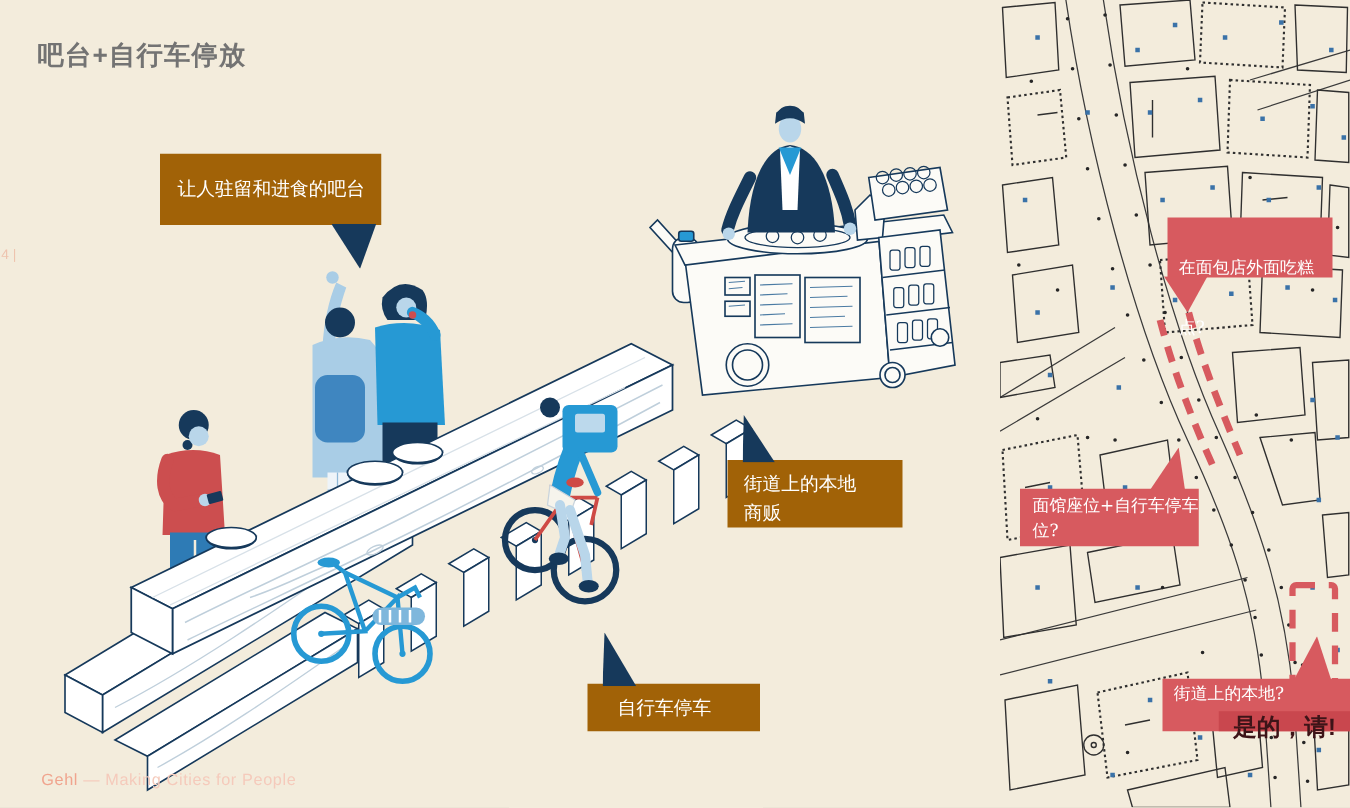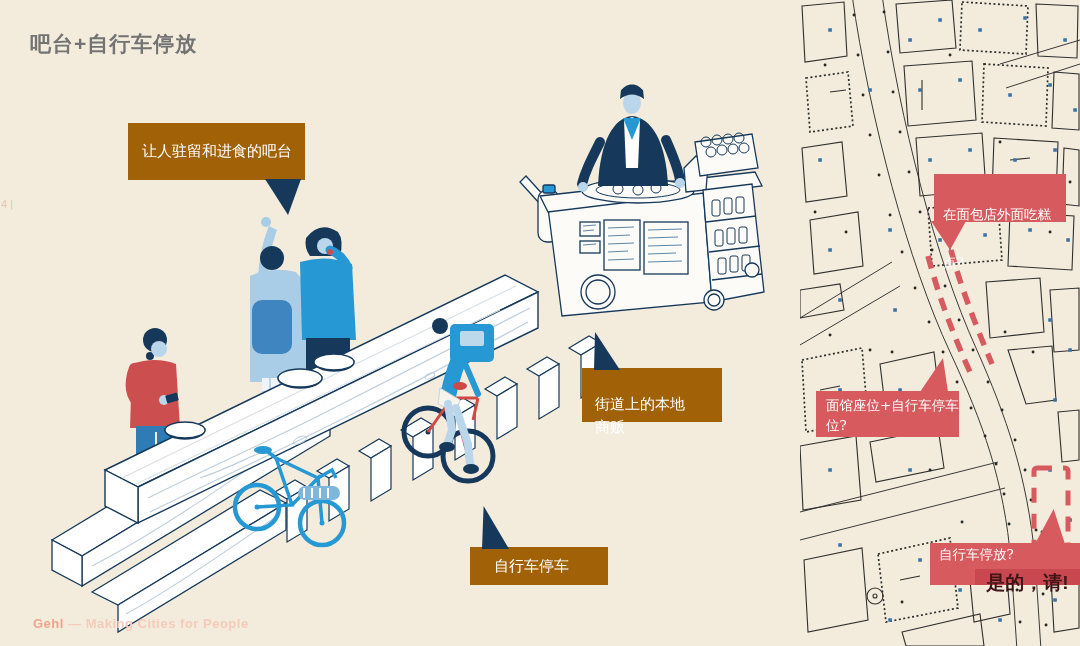--- a/index.html
+++ b/index.html
@@ -1,35 +1,35 @@
 <!DOCTYPE html>
 <html><head>
 <meta charset="utf-8">
 <style>
   html,body{margin:0;padding:0;background:#e8e2d2;}
   .page{position:relative;width:1080px;height:646px;background:#f3ecdc;overflow:hidden;
         font-family:"Liberation Sans",sans-serif;}
   .abs{position:absolute;}
   .title{left:30px;top:30px;font-size:21px;font-weight:bold;color:#737373;letter-spacing:1px;}
   .page-marker{left:1px;top:198px;font-size:11px;color:#eec3ae;}
-  .footer{left:33px;top:616px;font-size:13px;font-weight:bold;color:#f5cabb;letter-spacing:.5px;}
+  .footer{left:33px;top:616px;font-size:13px;font-weight:normal;color:#f5cabb;letter-spacing:.5px;}
   .footer .brand{color:#f0a48e;}
   svg{display:block;}
   
   .co{position:absolute;color:#ffffff;font-family:"DejaVu Serif","Liberation Serif",serif;}
   .co-navy{background:#a16207;}
   .co-red{background:#d75a5f;}
   .tail{position:absolute;}
   .t-navy{background:#16395b;}
   .t-red{background:#d75a5f;}
   .pre{white-space:pre-line;}
   .co1{left:128px;top:123px;width:177px;height:57px;font-size:15px;line-height:57px;
        padding:0 0 0 14px;box-sizing:border-box;}
   .co2{left:582px;top:368px;width:140px;height:54px;font-size:15px;line-height:1.5;
-       padding:25px 0 0 13px;box-sizing:border-box;}
+       padding:8px 0 0 13px;box-sizing:border-box;}
   .co3{left:470px;top:547px;width:138px;height:38px;font-size:15px;line-height:38px;
        padding:0 0 0 24px;box-sizing:border-box;}
   .rc1{left:934px;top:174px;width:132px;height:48px;font-size:13.5px;line-height:48px;
        padding:16px 0 0 9px;box-sizing:border-box;}
   .rc2{left:816px;top:391px;width:143px;height:46px;font-size:13.5px;line-height:1.45;
        padding:5px 0 0 10px;box-sizing:border-box;}
   .rc3{left:930px;top:543px;width:150px;height:42px;font-size:13.5px;
        padding:3px 0 0 9px;box-sizing:border-box;}
   .yes-strip{position:absolute;right:0;bottom:0;width:105px;height:16px;background:#c9474e;
        color:#3d1418;font-size:19px;font-weight:bold;line-height:28px;text-align:center;
@@ -307,21 +307,21 @@
   <div class="tail t-navy" style="left:482px;top:506px;width:27px;height:43px;clip-path:polygon(6% 0,100% 100%,0 100%);"></div>
 
   <div class="co co-red rc1">在面包店外面吃糕点?</div>
   <div class="tail t-red" style="left:928px;top:221px;width:38px;height:29px;clip-path:polygon(8% 0,100% 0,58% 100%);"></div>
 
   <div class="co co-red rc2 pre">面馆座位+自行车停车
 位?</div>
   <div class="tail t-red" style="left:920px;top:358px;width:28px;height:34px;clip-path:polygon(82% 0,100% 100%,0 100%);"></div>
 
   <div class="co co-red rc3">
-    <span>自行车停放?</span>
+    <span>街道上的本地?</span>
     <span class="yes-strip">是的，请!</span>
   </div>
   <div class="tail t-red" style="left:1035px;top:509px;width:30px;height:35px;clip-path:polygon(62% 0,100% 100%,0 100%);"></div>
 
   <div class="abs footer">
     <span class="brand">Gehl</span>
     <span>— Making Cities for People</span>
   </div>
 </div>
 

